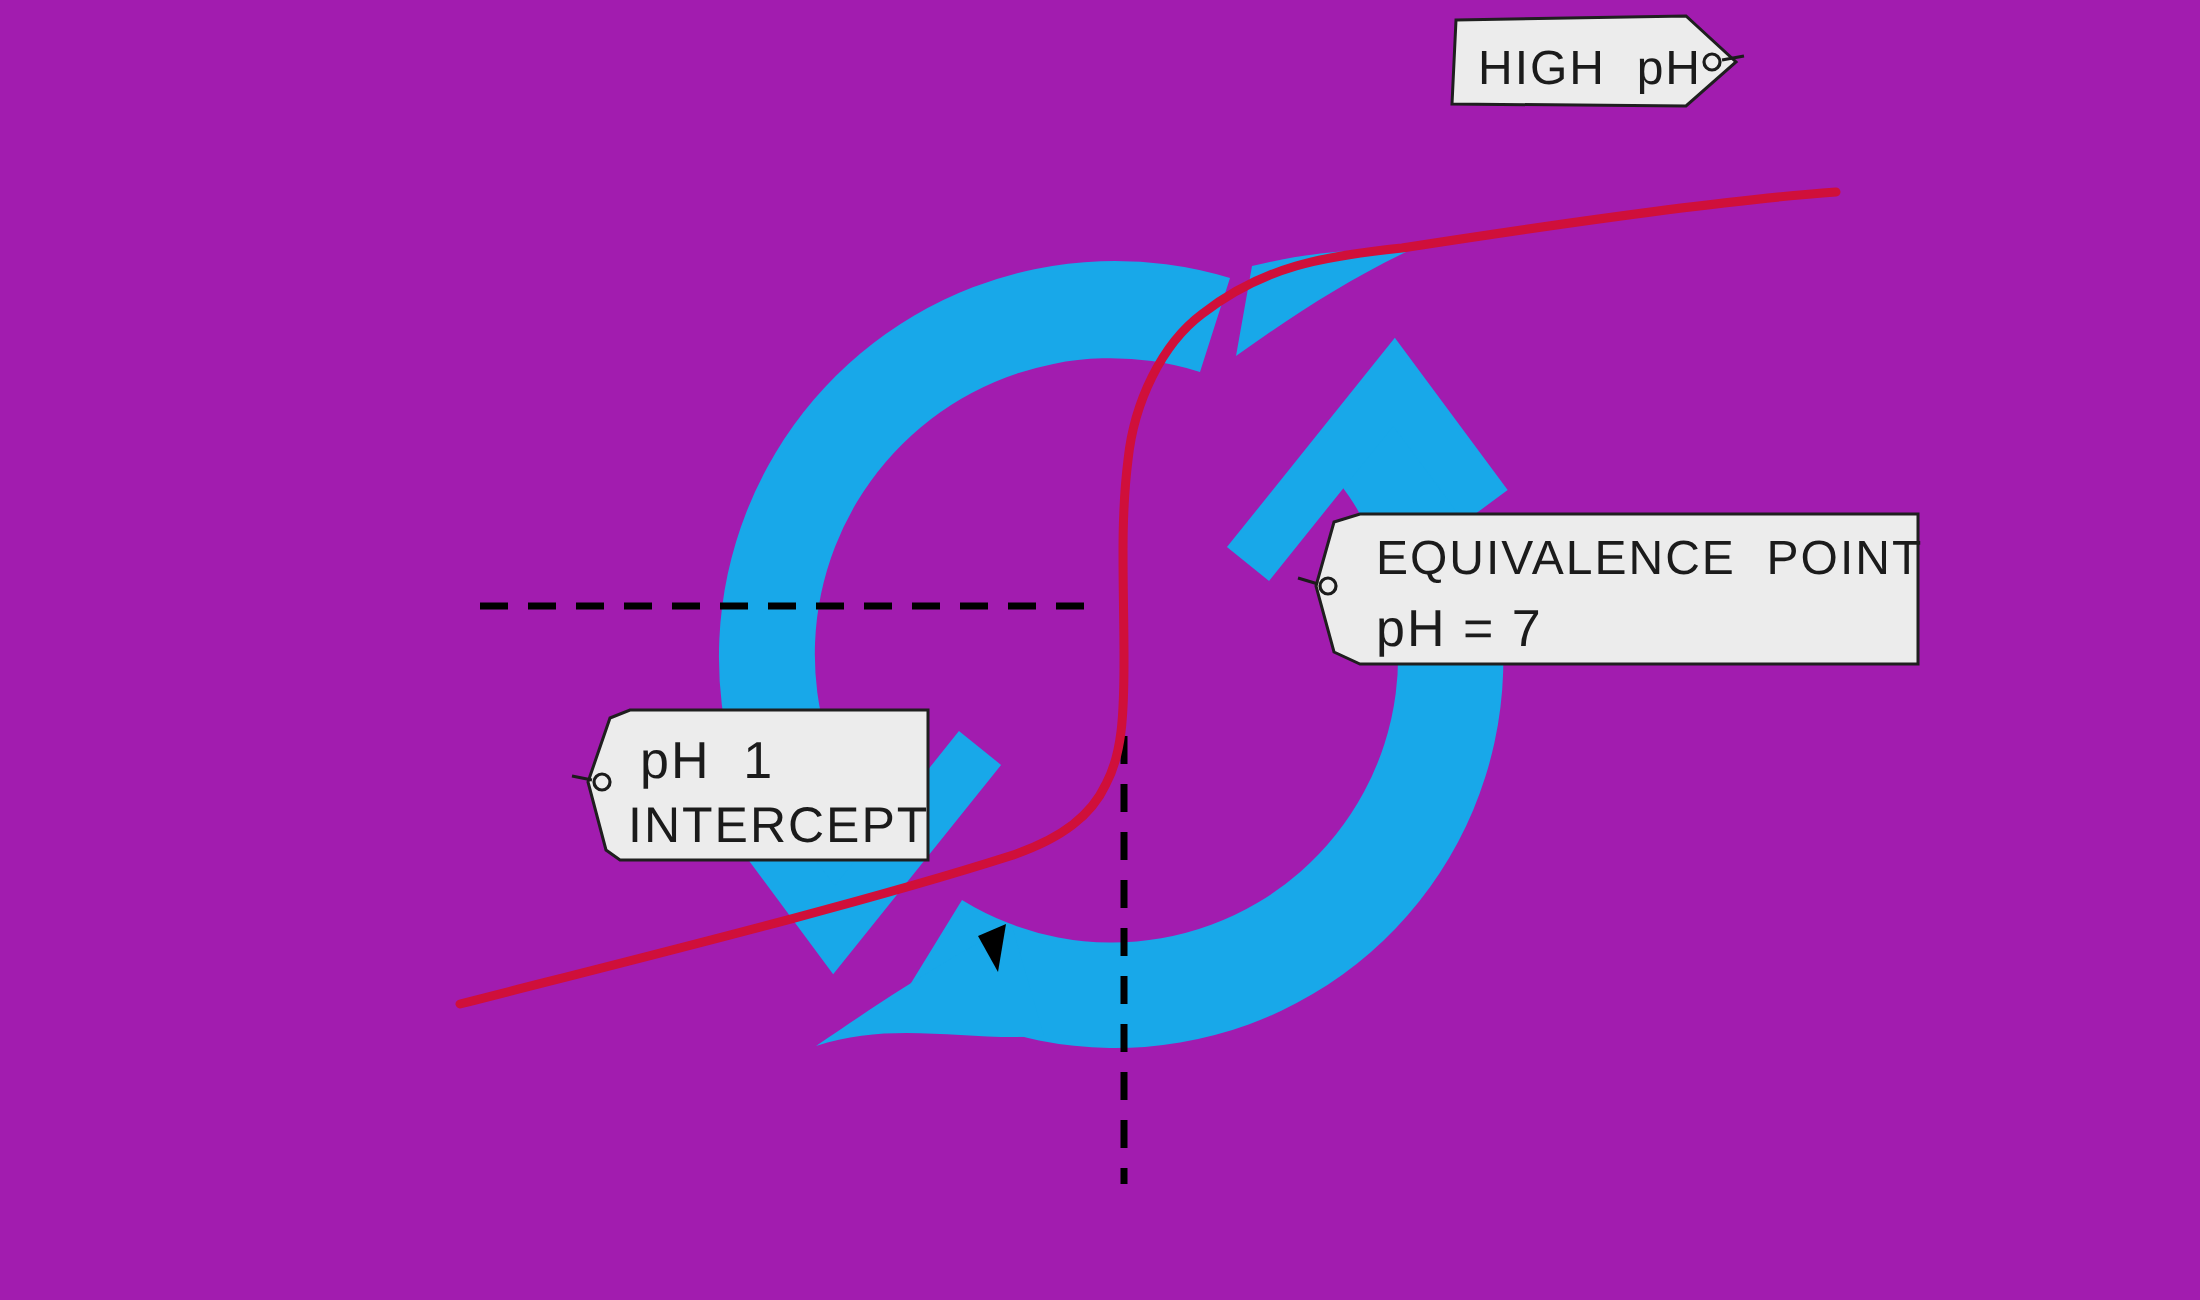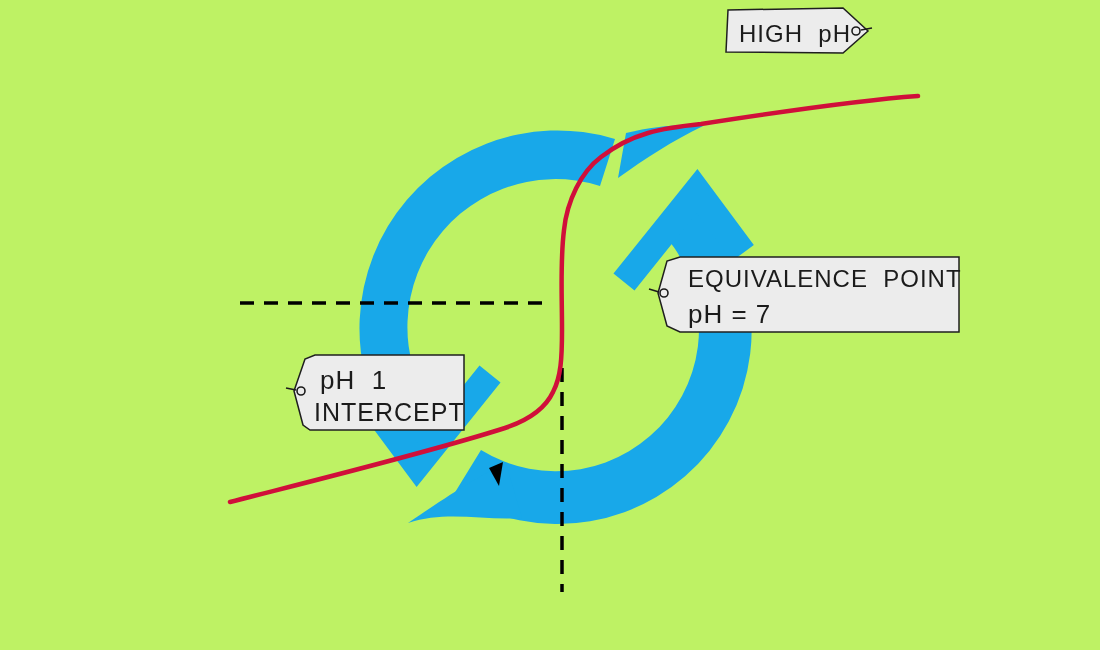--- a/index.html
+++ b/index.html
@@ -7,21 +7,21 @@
     padding: 0;
     width: 1100px;
     height: 650px;
     overflow: hidden;
     background: #000000;
   }
   .stage {
     position: relative;
     width: 1100px;
     height: 650px;
-    background: #bef264;
+    background: #a21caf;
     text-align: right;
   }
   svg { display: block; }
   .tag-text {
     font-family: "Liberation Sans", "DejaVu Sans", sans-serif;
     fill: #1b1b1b;
     white-space: pre;
     letter-spacing: 1px;
   }
   .tag-body {

